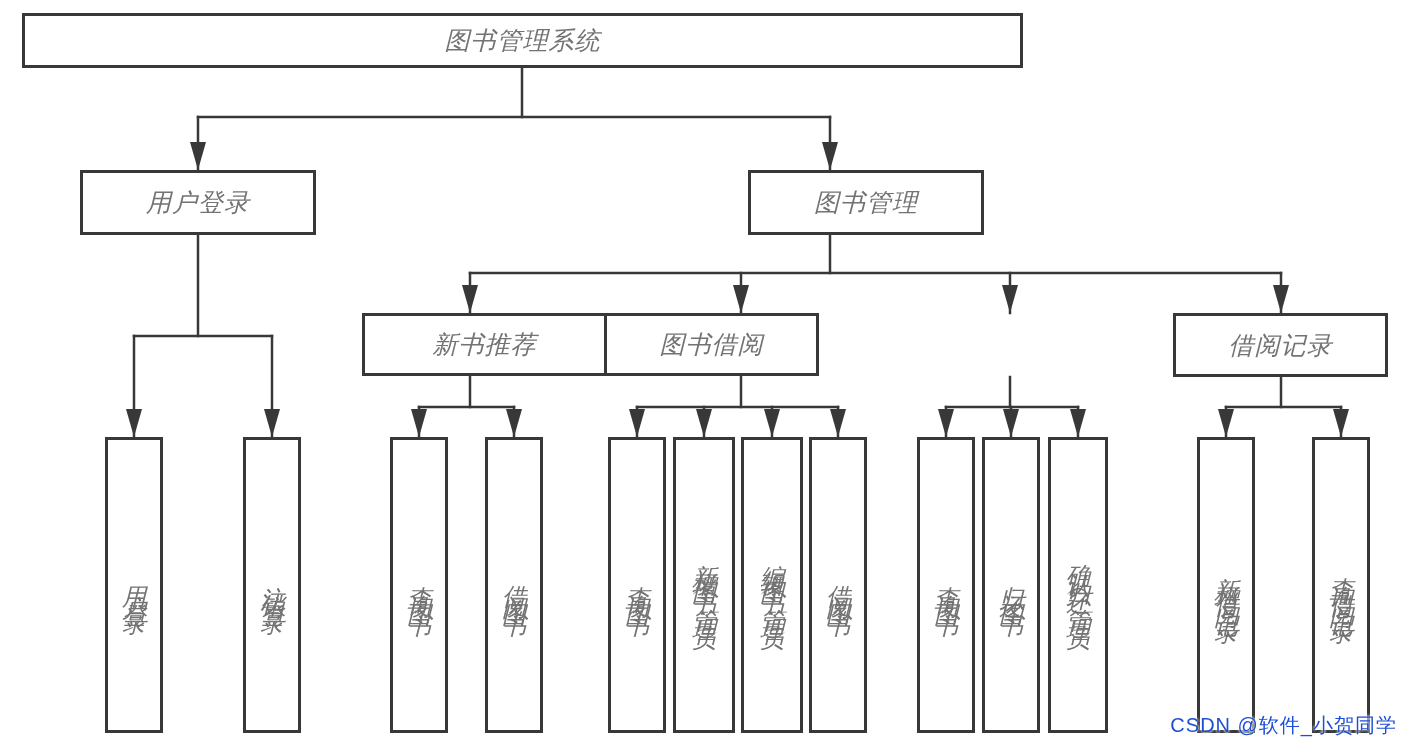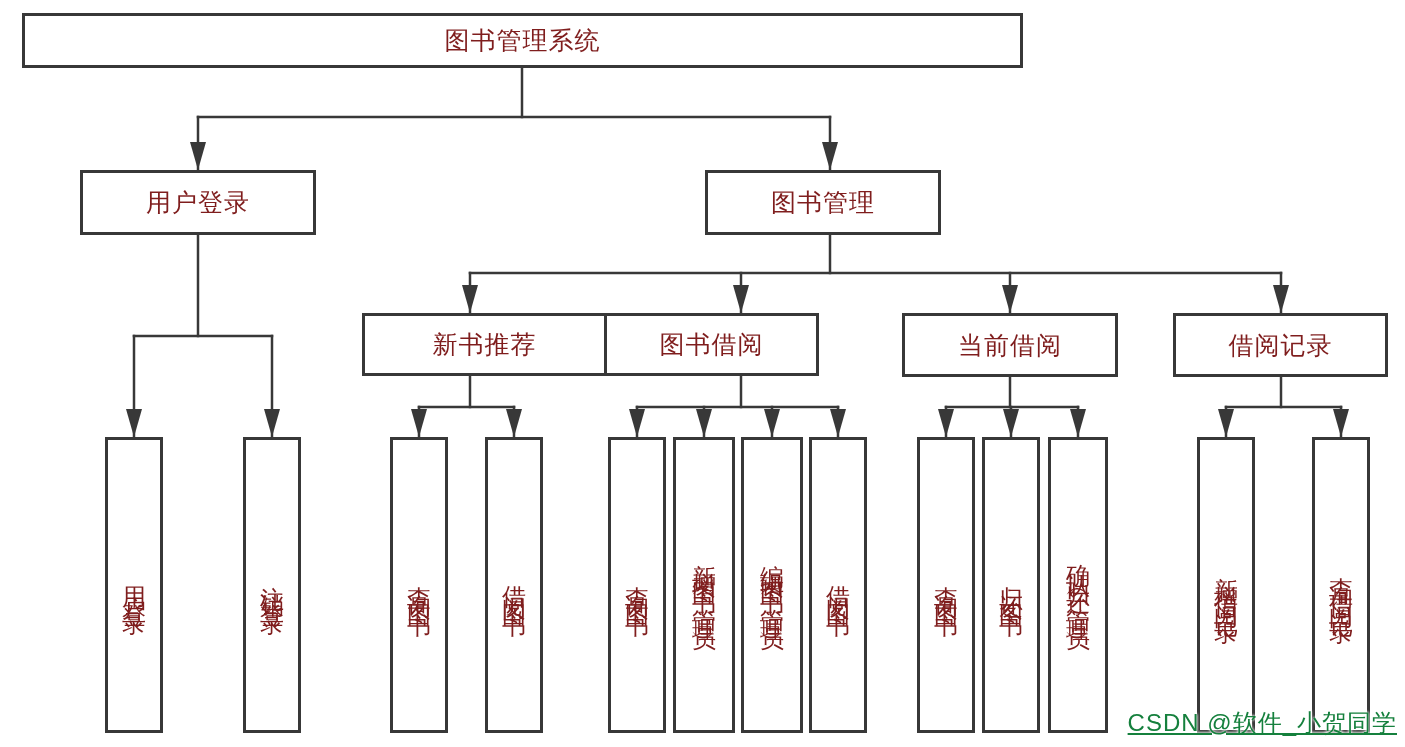--- a/index.html
+++ b/index.html
@@ -5,44 +5,43 @@
   html,body{margin:0;padding:0;background:#fff;}
   .canvas{
     position:relative;width:1405px;height:747px;background:#ffffff;
     font-family:"Liberation Sans",sans-serif;overflow:hidden;
   }
   svg.conn{position:absolute;left:0;top:0;z-index:0;}
   .box{
     position:absolute;z-index:1;background:#ffffff;
     border:3px solid #383838;box-sizing:border-box;
     display:flex;align-items:center;justify-content:center;
-    color:#7f1d1d;font-weight:500;
+    color:#737373;font-weight:500;font-style:italic;
   }
   .h{font-size:25px;letter-spacing:1px;}
   .v{top:437px;width:58px;height:296px;}
   .v span{
     writing-mode:vertical-rl;text-orientation:mixed;
     font-size:24px;letter-spacing:9px;line-height:1;white-space:nowrap;
   }
   #b-root   {left:22px;  top:13px;  width:1001px;height:55px;}
   #b-login  {left:80px;  top:170px; width:236px; height:65px;}
-  #b-mgmt   {left:705px; top:170px; width:236px; height:65px;}
+  #b-mgmt   {left:748px; top:170px; width:236px; height:65px;}
   #b-rec    {left:362px; top:313px; width:245px; height:63px;}
   #b-borrow {left:604px; top:313px; width:215px; height:63px;}
   #b-current{left:902px; top:313px; width:216px; height:64px;}
   #b-records{left:1173px;top:313px; width:215px; height:64px;}
   #l1{left:105px;} #l2{left:243px;} #l3{left:390px;} #l4{left:485px;}
   #l5{left:608px;} #l6{left:673px;width:62px;} #l7{left:741px;width:62px;}
   #l8{left:809px;} #l9{left:917px;} #l10{left:982px;}
   #l11{left:1048px;width:60px;} #l12{left:1197px;} #l13{left:1312px;}
   .wm{
     position:absolute;z-index:2;right:8px;bottom:8px;
-    font-size:24px;letter-spacing:1px;color:#15803d;
+    font-size:20px;letter-spacing:1px;color:#1d4ed8;
     text-shadow:0 0 3px #ffffff,0 0 3px #ffffff;
-    text-decoration:underline;
   }
 </style>
 </head>
 <body>
 
 <div class="canvas">
 
   <svg class="conn" width="1405" height="747" viewBox="0 0 1405 747">
     <defs>
       <marker id="ah" viewBox="0 0 28 16" markerWidth="28" markerHeight="16" refX="28" refY="8" orient="auto" markerUnits="userSpaceOnUse">
@@ -93,21 +92,20 @@
     </g>
   </svg>
 
   <div class="box h" id="b-root">图书管理系统</div>
 
   <div class="box h" id="b-login">用户登录</div>
   <div class="box h" id="b-mgmt">图书管理</div>
 
   <div class="box h" id="b-rec">新书推荐</div>
   <div class="box h" id="b-borrow">图书借阅</div>
-  <div class="box h" id="b-current">当前借阅</div>
   <div class="box h" id="b-records">借阅记录</div>
 
   <div class="box v" id="l1">
     <span>用户登录</span>
   </div>
   <div class="box v" id="l2">
     <span>注销登录</span>
   </div>
   <div class="box v" id="l3">
     <span>查询图书</span>

